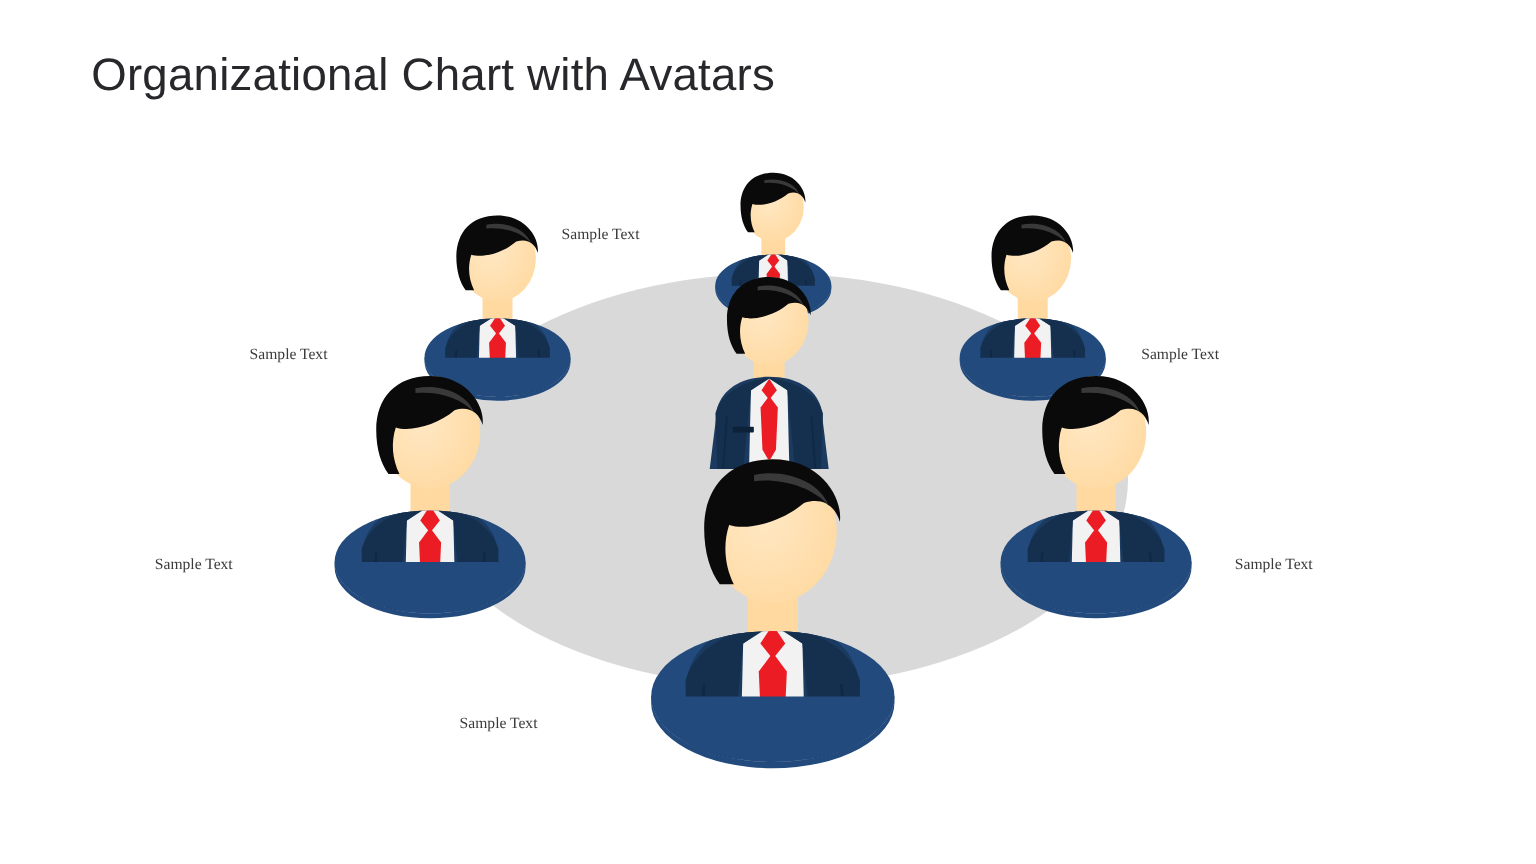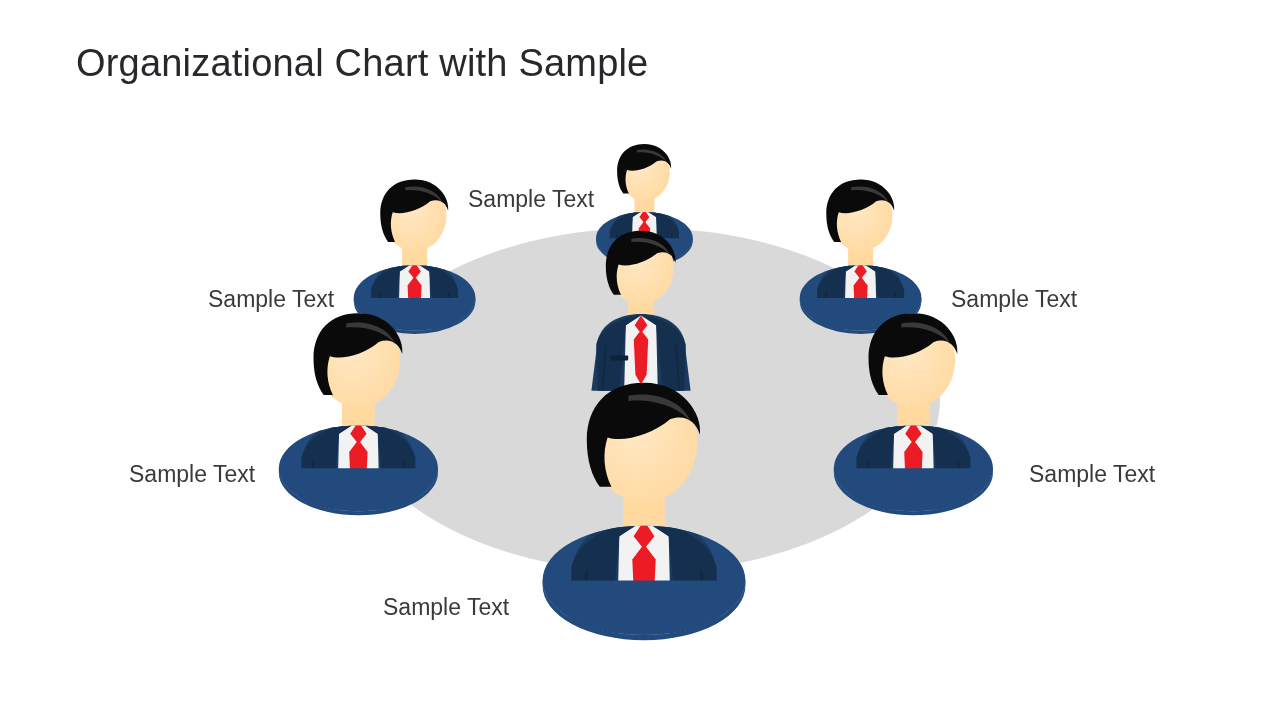--- a/index.html
+++ b/index.html
@@ -9,32 +9,32 @@
     position:relative;
   }
   #slide{position:absolute;inset:0;width:1280px;height:720px;}
   #title{
     position:absolute;left:76px;top:42px;
     font-size:38px;font-weight:400;color:#28282c;
     letter-spacing:.2px;white-space:nowrap;
   }
   .stage{position:absolute;left:0;top:0;width:1280px;height:720px;}
   .label{
-    position:absolute;font-size:23px;color:#3a3a3a;
-    white-space:nowrap;line-height:1;
+    position:absolute;font-size:13px;color:#3a3a3a;
+    white-space:nowrap;line-height:1;font-family:Liberation Serif, serif;
   }
   .avatar{position:absolute;}
   .avatar svg{display:block;overflow:visible;}
 </style>
 </head>
 <body>
 
 <div id="slide">
 
-  <div id="title">Organizational Chart with Sample</div>
+  <div id="title">Organizational Chart with Avatars</div>
 
   <div class="stage" id="stage">
       <svg width="1280" height="720" style="position: absolute; left: 0px; top: 0px;">
         <ellipse cx="645" cy="400" rx="295" ry="172" fill="#D9D9D9"></ellipse>
       </svg>
       <div class="avatar" style="left: 569.6px; top: 133.84px; width: 148.8px; height: 155px;">
         <svg width="148.8" height="155" viewBox="0 0 240 250">
           <defs>
             <clipPath id="podclip0">
               <ellipse cx="120" cy="168" rx="78" ry="42"></ellipse>

